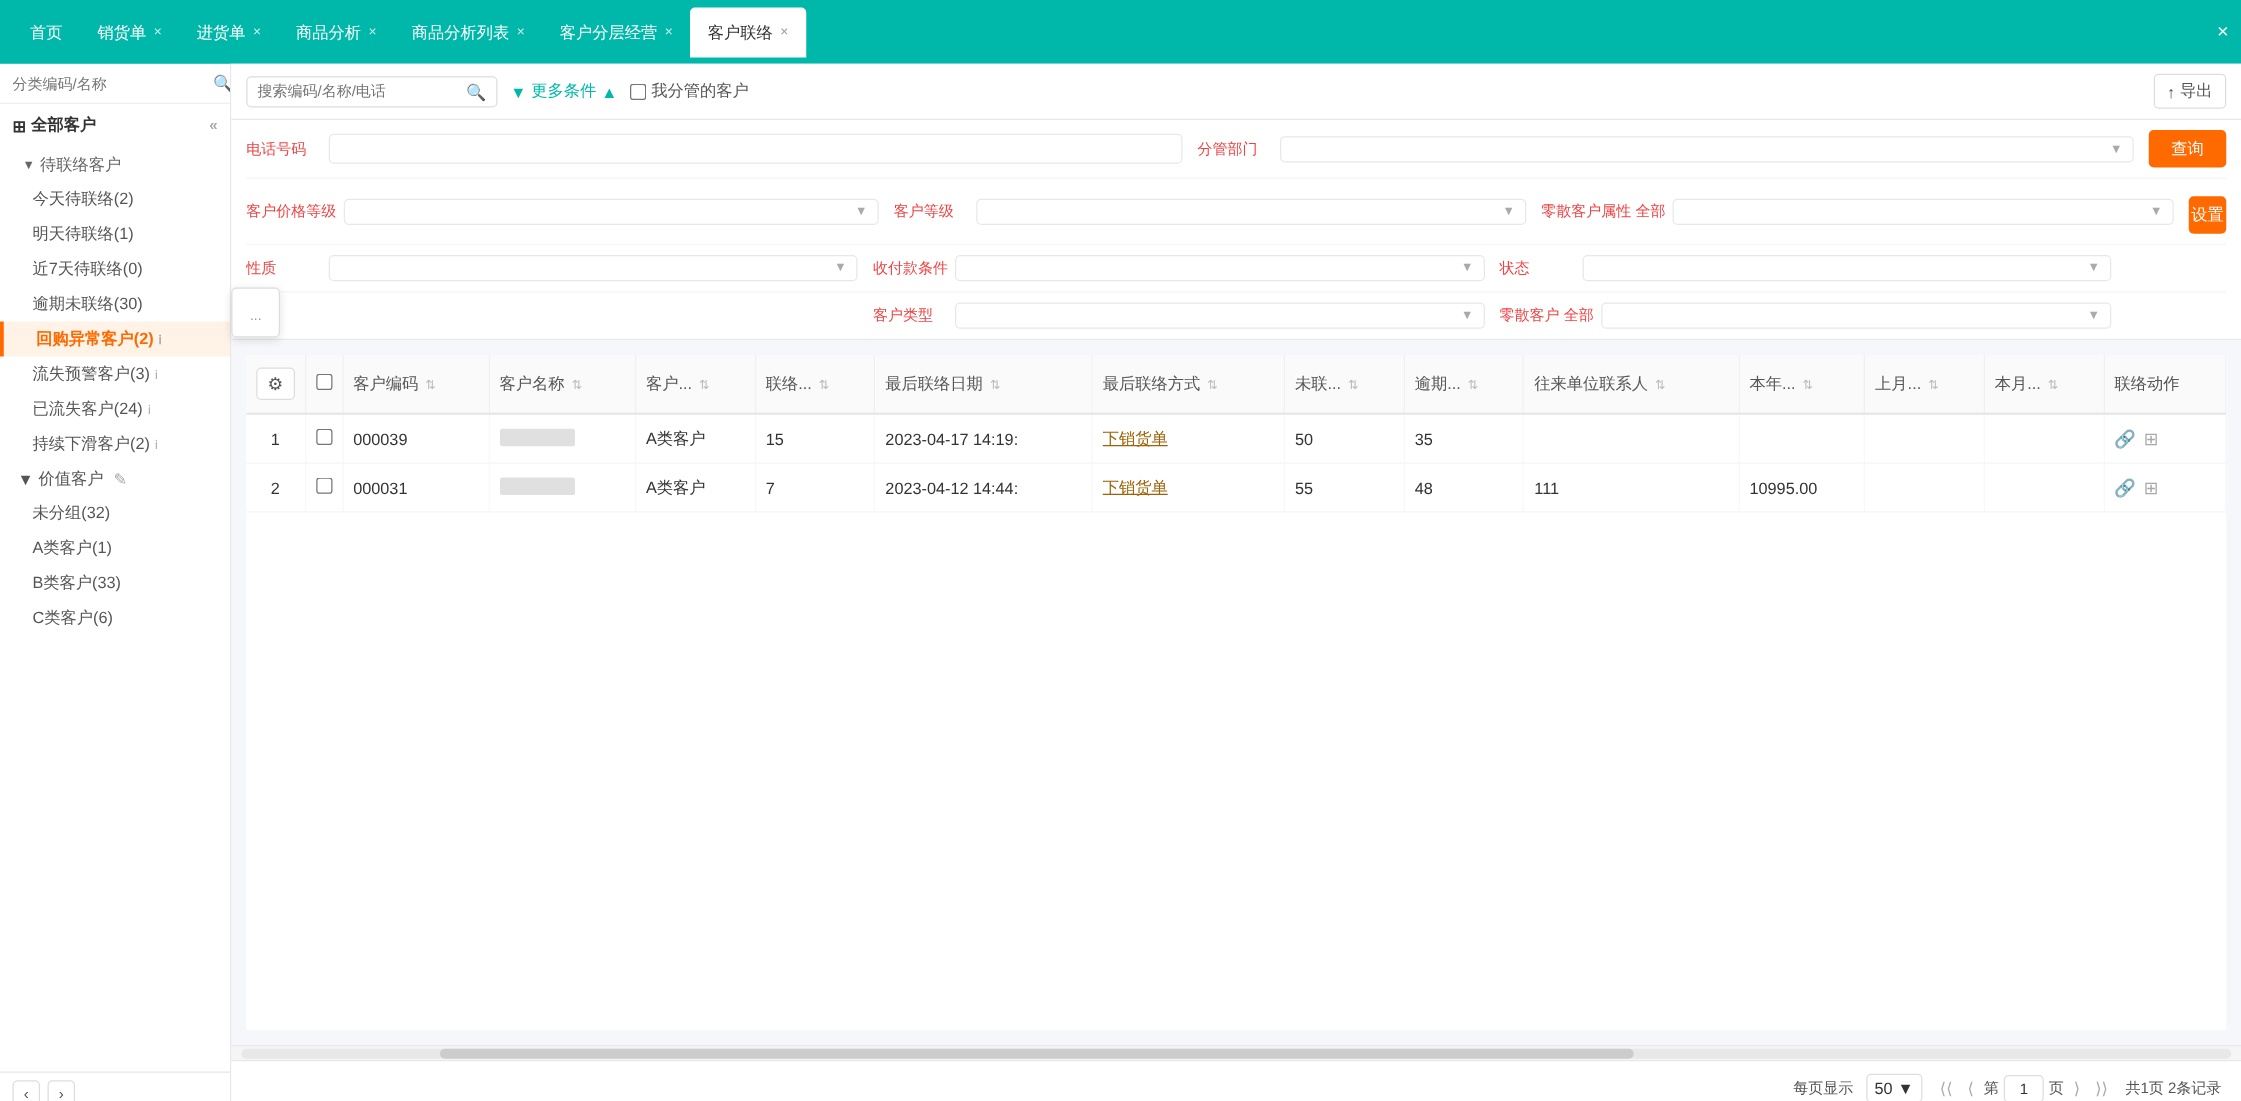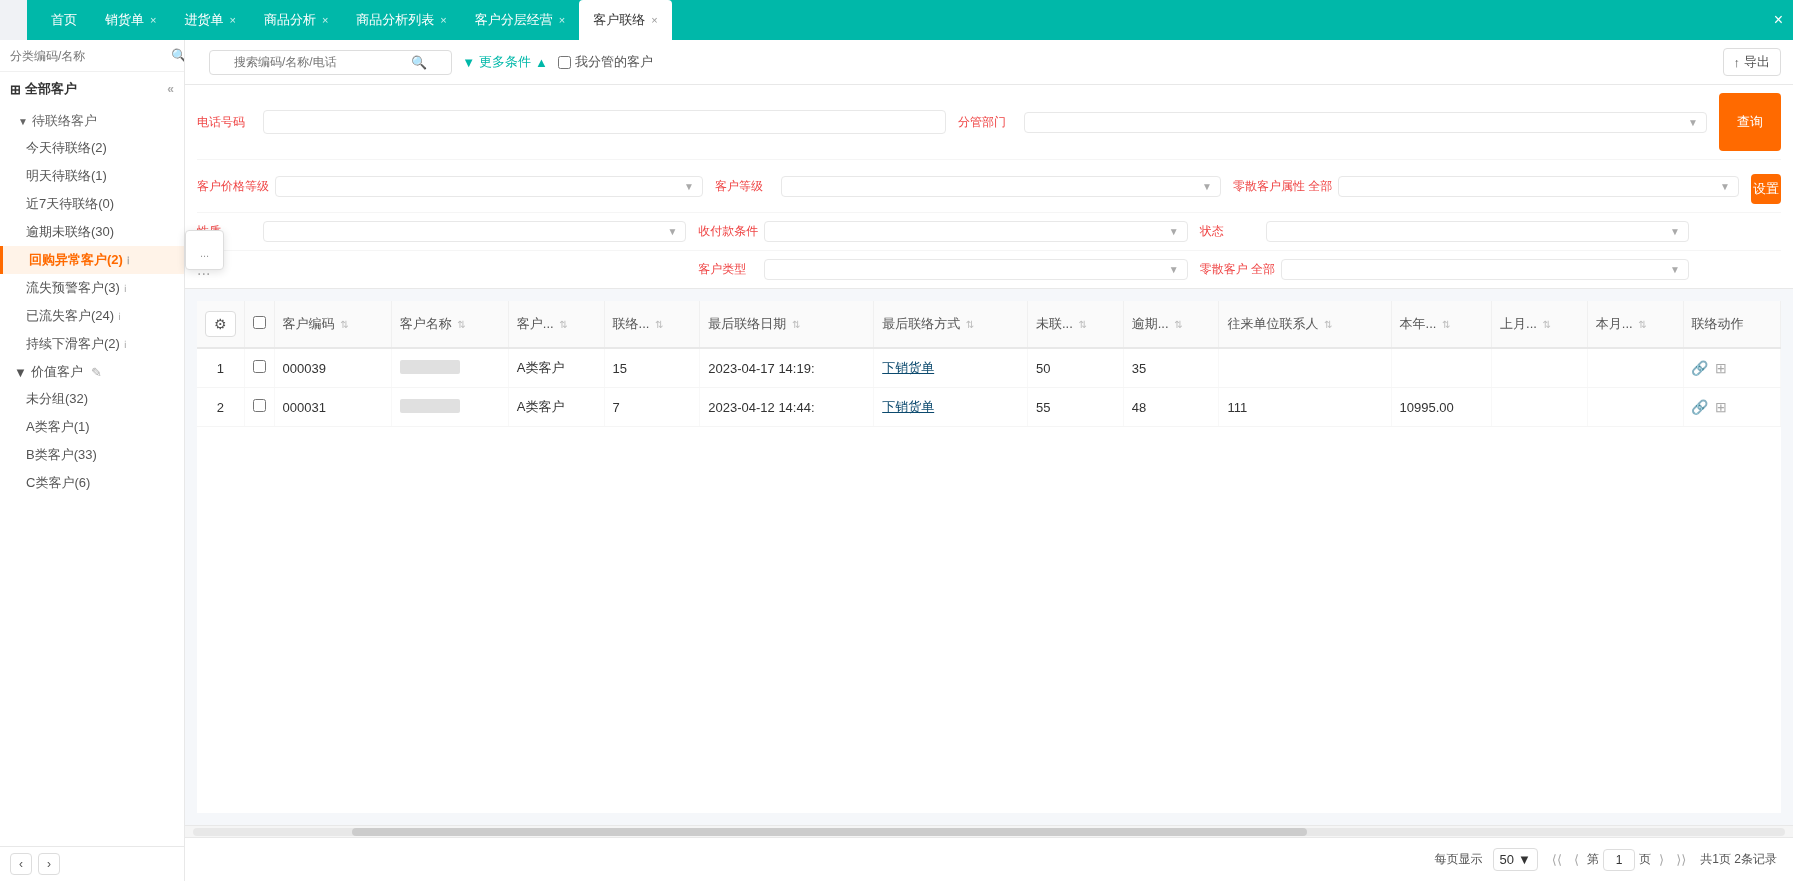--- a/index.html
+++ b/index.html
@@ -1,21 +1,21 @@
 <!DOCTYPE html>
 <html><head>
   <meta charset="utf-8">
   <style>
     * { box-sizing: border-box; margin: 0; padding: 0; font-family: 'Microsoft YaHei', Arial, sans-serif; font-size: 13px; }
     body { background: #f0f2f5; overflow: hidden; }
 
     
     .top-nav {
-      display: flex; align-items: center; background: #00b8a9; height: 40px; padding: 0 10px;
-      color: white; gap: 0; margin-left: 27px;
+      display: flex; align-items: center; background: #00b8a9; height: 51px; padding: 0 10px;
+      color: white; gap: 0;
     }
     .nav-item {
       padding: 0 14px; height: 40px; display: flex; align-items: center; cursor: pointer;
       color: white; font-size: 13px; white-space: nowrap; position: relative;
     }
     .nav-item.active { background: white; color: #333; border-radius: 4px 4px 0 0; }
     .nav-item .close-x { margin-left: 6px; font-size: 11px; color: rgba(255,255,255,0.8); }
     .nav-item.active .close-x { color: #999; }
     .nav-close-all { margin-left: auto; color: white; cursor: pointer; font-size: 16px; }
 
@@ -72,21 +72,21 @@
       flex: 1; display: flex; flex-direction: column; overflow: hidden; background: #f5f7fa;
     }
 
     
     .filter-bar {
       background: white; padding: 8px 12px; border-bottom: 1px solid #e8e8e8;
       display: flex; align-items: center; gap: 10px;
     }
     .filter-search {
       display: flex; align-items: center; border: 1px solid #ddd; border-radius: 4px;
-      padding: 4px 24px; gap: 22px; min-width: 200px; margin-left: 12px;
+      padding: 4px 8px; gap: 12px; min-width: 200px;
     }
     .filter-search input { border: none; outline: none; font-size: 12px; color: #555; min-width: 140px; }
     .filter-more {
       display: flex; align-items: center; gap: 4px; color: #00b8a9; cursor: pointer; font-size: 12px;
     }
     .filter-checkbox { display: flex; align-items: center; gap: 4px; color: #555; font-size: 12px; cursor: pointer; }
     .export-btn {
       margin-left: auto; background: white; border: 1px solid #ddd; border-radius: 4px;
       padding: 4px 10px; cursor: pointer; color: #555; font-size: 12px;
       display: flex; align-items: center; gap: 4px;
@@ -110,21 +110,21 @@
       background: white; font-size: 12px; color: #333; min-width: 0;
     }
     .filter-select .caret { color: #aaa; font-size: 10px; }
     .filter-input-plain {
       flex: 1; border: 1px solid #e8e8e8; border-radius: 4px; padding: 4px 8px;
       font-size: 12px; color: #333; outline: none;
     }
     .filter-ellipsis { color: #aaa; font-size: 16px; cursor: pointer; }
     .btn-query {
       background: #ff6a00; color: white; border: none; border-radius: 4px;
-      padding: 20px 18px; cursor: pointer; font-size: 13px;
+      padding: 6px 18px; cursor: pointer; font-size: 13px;
     }
     .btn-settings {
       background: #ff6a00; color: white; border: none; border-radius: 4px;
       padding: 6px 2px; cursor: pointer; font-size: 13px; margin-top: 6px;
     }
     .btn-col {
       display: flex; flex-direction: column; gap: 4px; align-items: flex-end;
     }
 
     
@@ -137,21 +137,21 @@
     thead tr { background: #fafafa; border-bottom: 2px solid #e8e8e8; }
     th {
       padding: 10px 8px; text-align: left; color: #555; font-weight: 500;
       border-right: 1px solid #f0f0f0; white-space: nowrap; position: relative;
     }
     th .sort-icon { color: #bbb; font-size: 10px; margin-left: 2px; }
     td {
       padding: 10px 8px; border-bottom: 1px solid #f5f5f5; color: #333;
       border-right: 1px solid #f8f8f8; white-space: nowrap;
     }
-    .link-text { color: #0c4a6e; text-decoration: underline; cursor: pointer; }
+    .link-text { color: #a16207; text-decoration: underline; cursor: pointer; }
     .action-icons { display: flex; gap: 6px; align-items: center; }
     .action-icon { color: #aaa; cursor: pointer; font-size: 14px; }
 
     .gear-btn {
       border: 1px solid #ddd; background: white; border-radius: 4px;
       padding: 4px 8px; cursor: pointer; color: #555; font-size: 14px;
     }
     .checkbox-th { width: 30px; }
     .num-col { width: 36px; text-align: center; }
 

